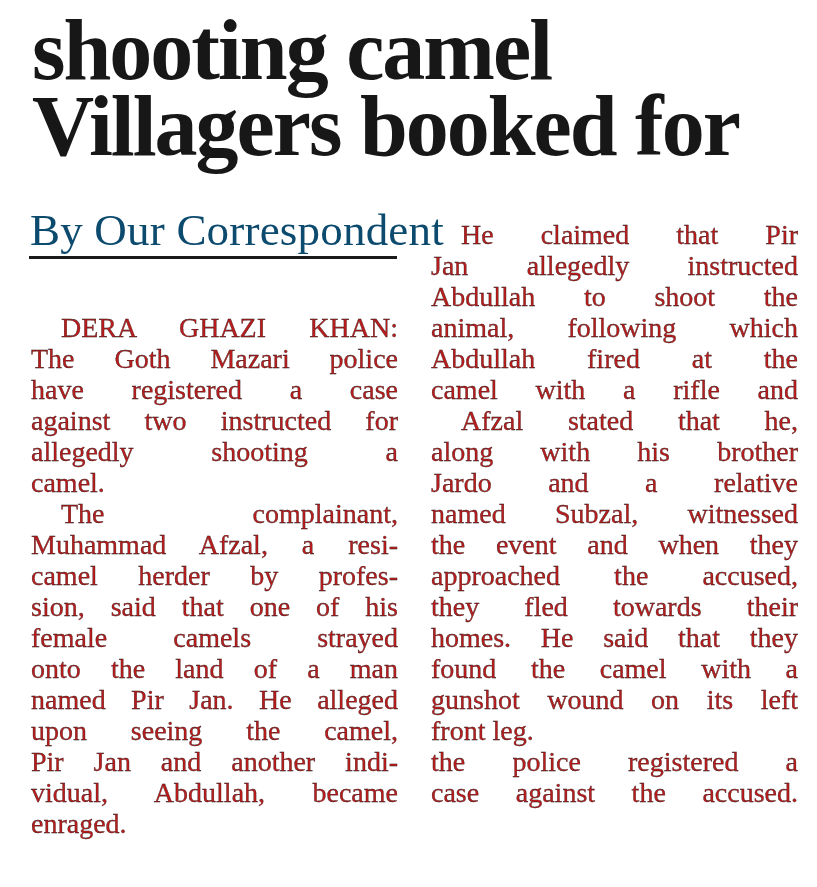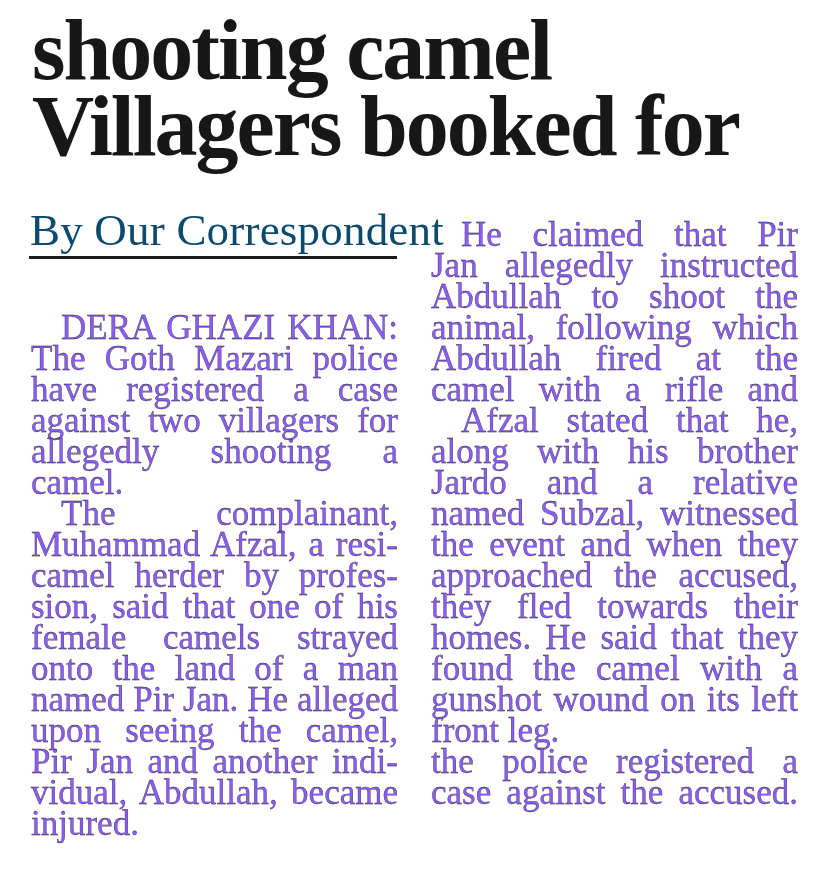--- a/index.html
+++ b/index.html
@@ -20,21 +20,21 @@
     font-family:Liberation Serif, serif;
     font-size:45px; line-height:36px; letter-spacing:0.2px; color:#0c4a6e;
     white-space:nowrap;
   }
   .byline-rule {
     position:absolute; left:29px; top:256px; width:368px; height:3px;
     background:#1b1b1b;
   }
   .col {
     position:absolute; width:367px;
-    font-size:35px; line-height:31px; color:#8b5cf6;
+    font-size:28px; line-height:31px; color:#b91c1c;
   }
   .col-left  { left:31px;  top:312px; }
   .col-right { left:431px; top:219px; }
   .line {
     text-align:justify;
     text-align-last:justify;
     -webkit-text-stroke:0.3px #1b1b1b;
   }
   .line.first { text-indent:30px; }
   .line.last  { text-align-last:left; }
@@ -48,34 +48,34 @@
     <span class="hl">Villagers booked for</span>
   </h1>
 
   <div class="byline">By Our Correspondent</div>
   <div class="byline-rule"></div>
 
   <div class="col col-left">
       <div class="line first">DERA GHAZI KHAN:</div>
       <div class="line">The Goth Mazari police</div>
       <div class="line">have registered a case</div>
-      <div class="line">against two villagers for</div>
+      <div class="line">against two instructed for</div>
       <div class="line">allegedly shooting a</div>
       <div class="line last">camel.</div>
       <div class="line first">The complainant,</div>
       <div class="line">Muhammad Afzal, a resi-</div>
       <div class="line">camel herder by profes-</div>
       <div class="line">sion, said that one of his</div>
       <div class="line">female camels strayed</div>
       <div class="line">onto the land of a man</div>
       <div class="line">named Pir Jan. He alleged</div>
       <div class="line">upon seeing the camel,</div>
       <div class="line">Pir Jan and another indi-</div>
       <div class="line">vidual, Abdullah, became</div>
-      <div class="line last">injured.</div>
+      <div class="line last">enraged.</div>
     </div>
   <div class="col col-right">
       <div class="line first">He claimed that Pir</div>
       <div class="line">Jan allegedly instructed</div>
       <div class="line">Abdullah to shoot the</div>
       <div class="line">animal, following which</div>
       <div class="line">Abdullah fired at the</div>
       <div class="line">camel with a rifle and</div>
       <div class="line first">Afzal stated that he,</div>
       <div class="line">along with his brother</div>

